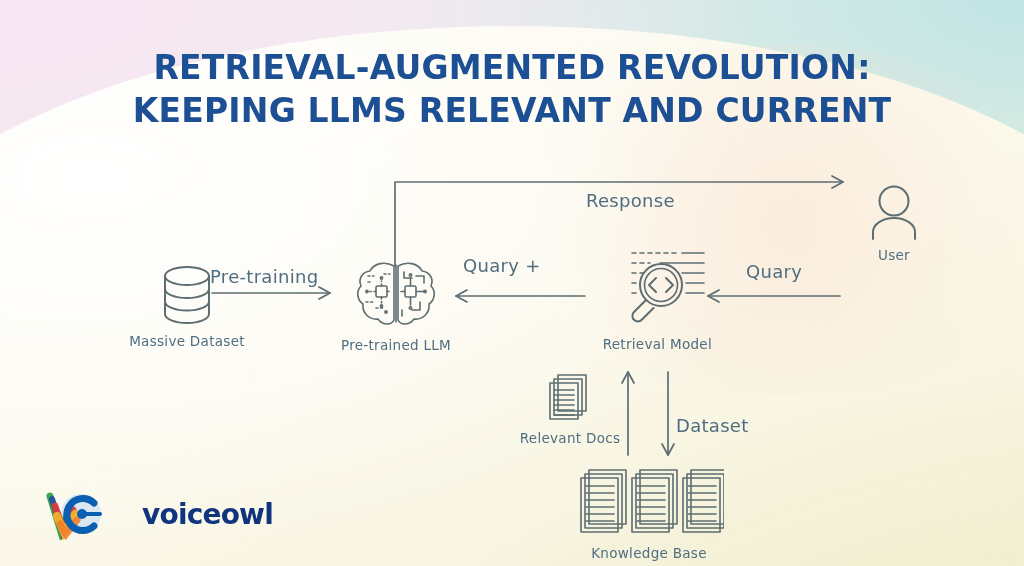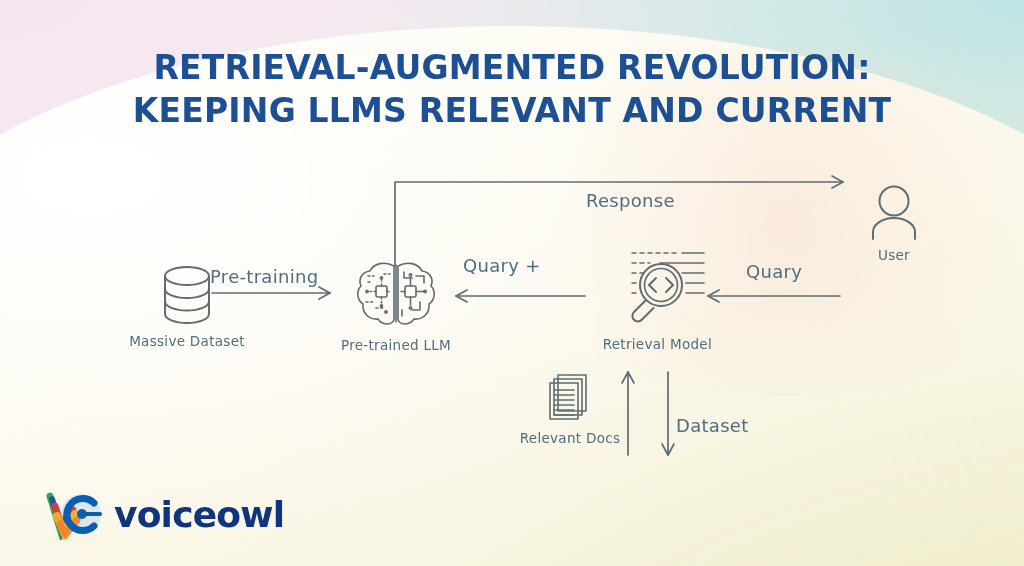--- a/index.html
+++ b/index.html
@@ -114,23 +114,24 @@
     left: 46px;
     bottom: 26px;
     display: flex;
     align-items: center;
     gap: 10px;
   }
   .logo-word {
     color: #10357e;
     font-family: "DejaVu Sans", sans-serif;
     font-weight: 700;
-    font-size: 36px;
+    font-size: 28px;
     letter-spacing: -0.8px;
     line-height: 1;
+    margin-left: 28px;
   }
 </style>
 </head>
 <body>
 
 <div id="slide">
 
   <div class="bg-base"></div>
   <div class="bg-dome"></div>
   <div class="bg-warm"></div>
@@ -230,20 +231,43 @@
   </div>
 
   <div class="node" style="left:846px; top:184px; width:96px;">
     <svg width="58" height="56" viewBox="0 0 58 56">
       <circle class="stroke" cx="29" cy="17" r="14.5"></circle>
       <path class="stroke" d="M8 55 V48 a21 14 0 0 1 42 0 V55"></path>
     </svg>
     <div class="caption">User</div>
   </div>
 
+  <div class="node" style="left:564px; top:466px; width:170px;">
+    <svg width="150" height="72" viewBox="0 0 150 72">
+      <g>
+        <path class="thin" d="M15 4 H52 V58 H15 Z"></path>
+        <path class="thin" d="M11 8 H48 V62 H11 Z"></path>
+        <path class="thin" d="M7 12 H44 V66 H7 Z"></path>
+        <path class="thin" d="M12 20 H40 M12 27 H40 M12 34 H40 M12 41 H40 M12 48 H40 M12 55 H40"></path>
+      </g>
+      <g>
+        <path class="thin" d="M66 4 H103 V58 H66 Z"></path>
+        <path class="thin" d="M62 8 H99 V62 H62 Z"></path>
+        <path class="thin" d="M58 12 H95 V66 H58 Z"></path>
+        <path class="thin" d="M63 20 H91 M63 27 H91 M63 34 H91 M63 41 H91 M63 48 H91 M63 55 H91"></path>
+      </g>
+      <g>
+        <path class="thin" d="M117 4 H154 V58 H117 Z"></path>
+        <path class="thin" d="M113 8 H150 V62 H113 Z"></path>
+        <path class="thin" d="M109 12 H146 V66 H109 Z"></path>
+        <path class="thin" d="M114 20 H142 M114 27 H142 M114 34 H142 M114 41 H142 M114 48 H142 M114 55 H142"></path>
+      </g>
+    </svg>
+    <div class="caption">Knowledge Base</div>
+  </div>
 
   <div class="node" style="left:512px; top:373px; width:116px;">
     <svg width="48" height="50" viewBox="0 0 48 50">
       <path class="thin" d="M12 2 H40 V38 H12 Z"></path>
       <path class="thin" d="M8 6 H36 V42 H8 Z"></path>
       <path class="thin" d="M4 10 H32 V46 H4 Z"></path>
       <path class="thin" d="M8 17 H28 M8 22 H28 M8 27 H28 M8 32 H28 M8 37 H28 M8 42 H28"></path>
     </svg>
     <div class="caption">Relevant Docs</div>
   </div>

